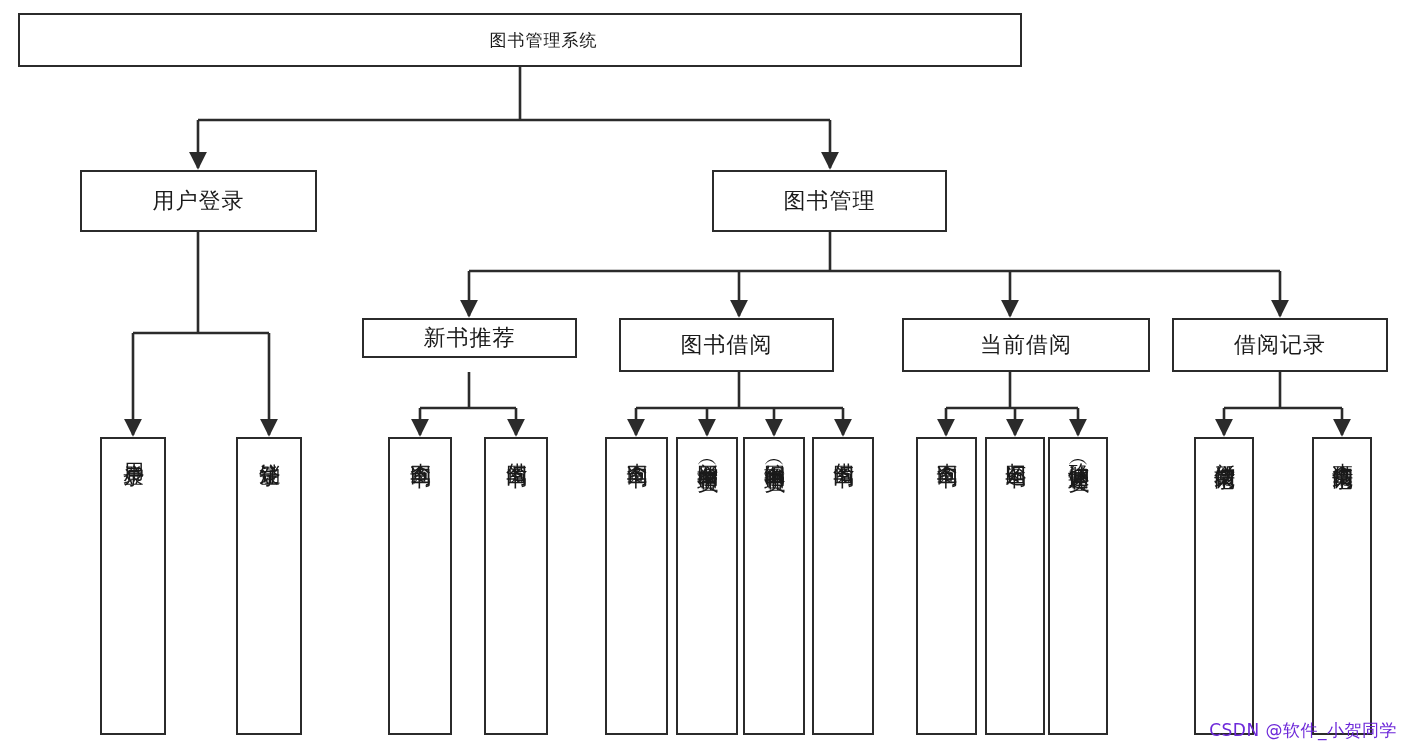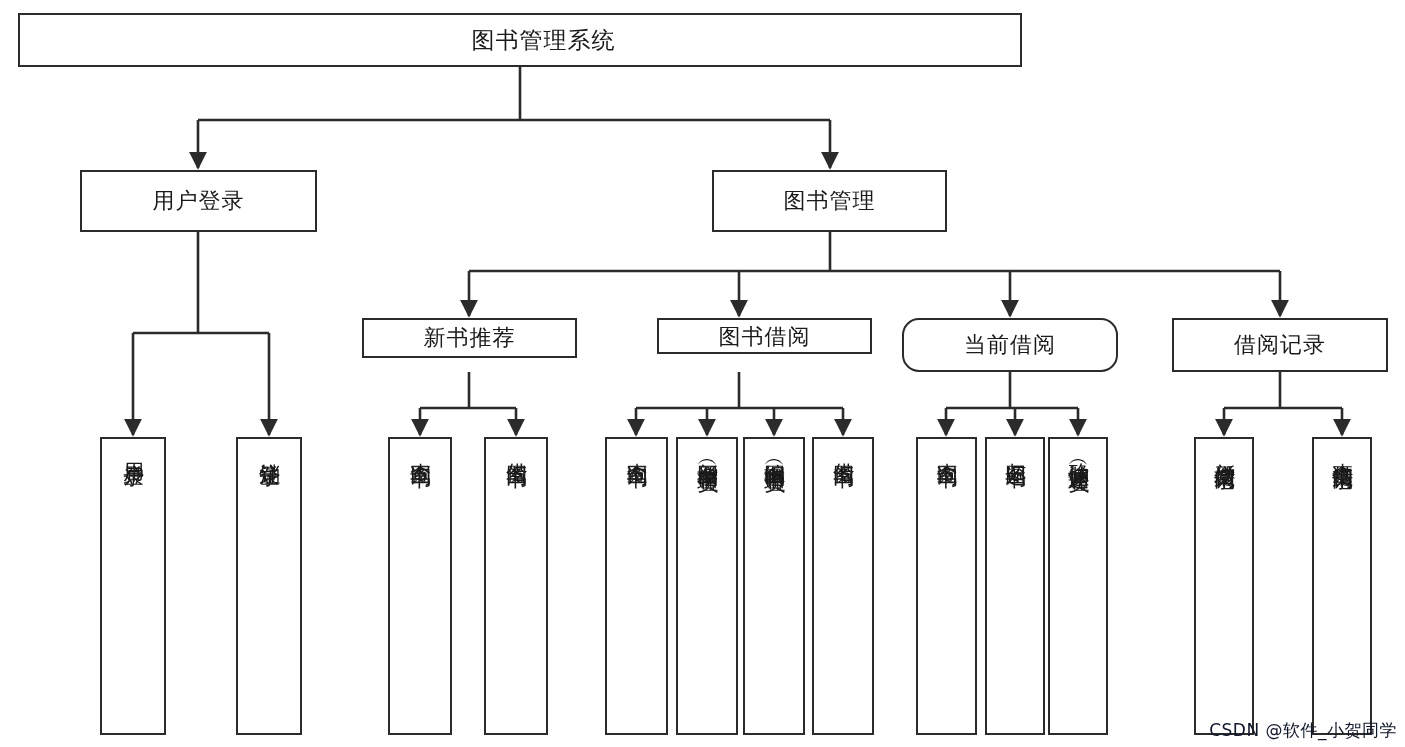--- a/index.html
+++ b/index.html
@@ -32,41 +32,41 @@
     display: flex;
     align-items: center;
     justify-content: center;
     color: #1a1a1a;
   }
   .node-h {
     font-size: 22px;
     letter-spacing: 1px;
     white-space: nowrap;
   }
-  .node-root .node-h { font-size: 23px; margin-left: 47px; }
+  .node-root .node-h { font-size: 17px; margin-left: 47px; }
   .node-v {
     align-items: flex-start;
     justify-content: center;
     padding-top: 7px;
   }
   .vtext {
     writing-mode: vertical-rl;
     text-orientation: upright;
     font-size: 21px;
     line-height: 1.12;
     letter-spacing: 1.5px;
     white-space: nowrap;
     color: #1a1a1a;
   }
   .watermark {
     position: absolute;
     right: 8px;
     bottom: 5px;
     font-size: 17px;
-    color: #0f172a;
+    color: #6d28d9;
     white-space: nowrap;
     letter-spacing: 0.5px;
   }
 </style>
 </head>
 <body>
 
 <div id="canvas">
 
   <svg id="edges" viewBox="0 0 1405 747" xmlns="http://www.w3.org/2000/svg">
@@ -126,24 +126,24 @@
   <div class="node" style="left:80px; top:170px; width:237px; height:62px;">
     <span class="node-h">用户登录</span>
   </div>
   <div class="node" style="left:712px; top:170px; width:235px; height:62px;justify-content:center;">
     <span class="node-h">图书管理</span>
   </div>
 
   <div class="node" style="left:362px; top:318px; width:215px; height:40px;">
     <span class="node-h">新书推荐</span>
   </div>
-  <div class="node" style="left:657px; top:318px; width:215px; height:36px;align-items:flex-end;">
+  <div class="node" style="left:619px; top:318px; width:215px; height:54px;">
     <span class="node-h">图书借阅</span>
   </div>
-  <div class="node" style="left:902px; top:318px; width:216px; height:54px;border-radius:17px;">
+  <div class="node" style="left:902px; top:318px; width:248px; height:54px;">
     <span class="node-h">当前借阅</span>
   </div>
   <div class="node" style="left:1172px; top:318px; width:216px; height:54px;justify-content:center;">
     <span class="node-h">借阅记录</span>
   </div>
 
   <div class="node node-v" style="left:100px; top:437px; width:66px; height:298px;">
     <span class="vtext">用户登录</span>
   </div>
   <div class="node node-v" style="left:236px; top:437px; width:66px; height:298px;">

